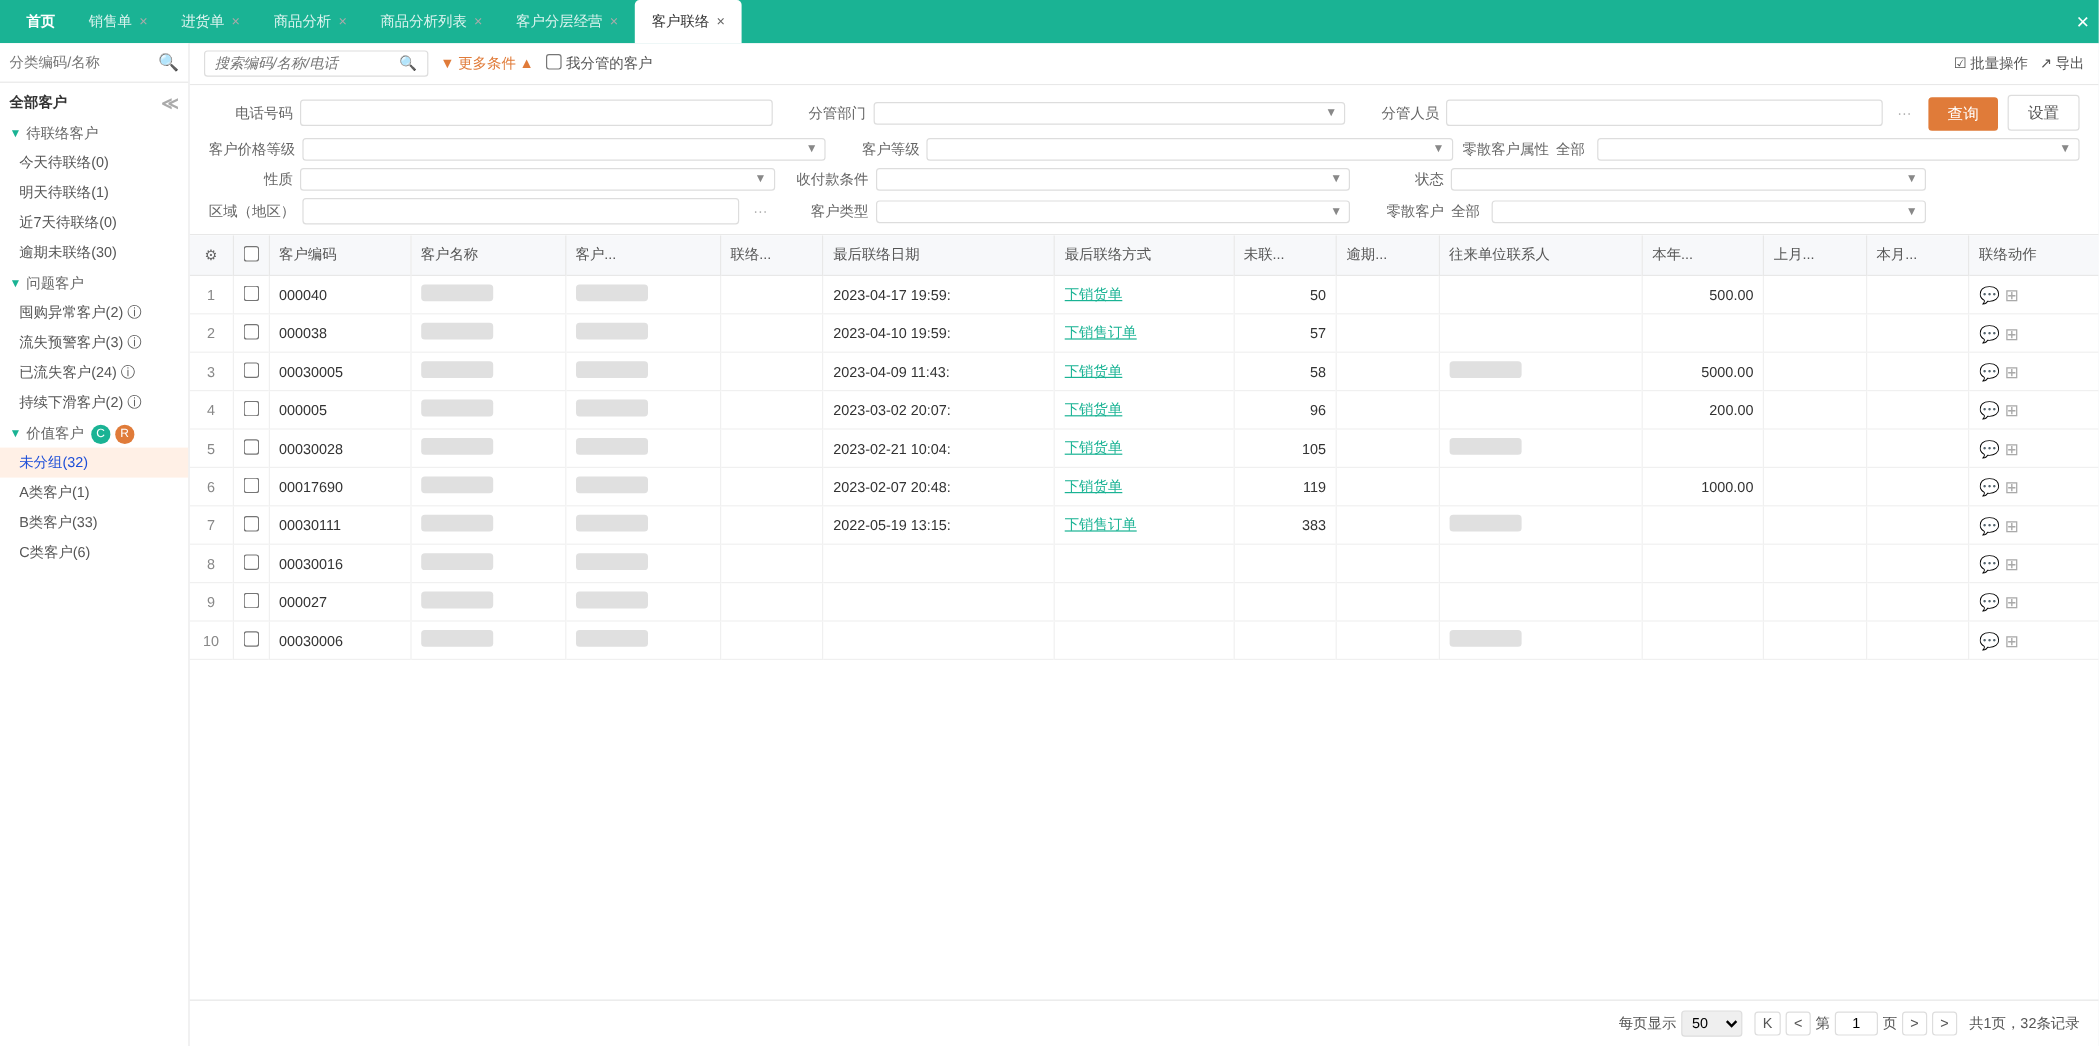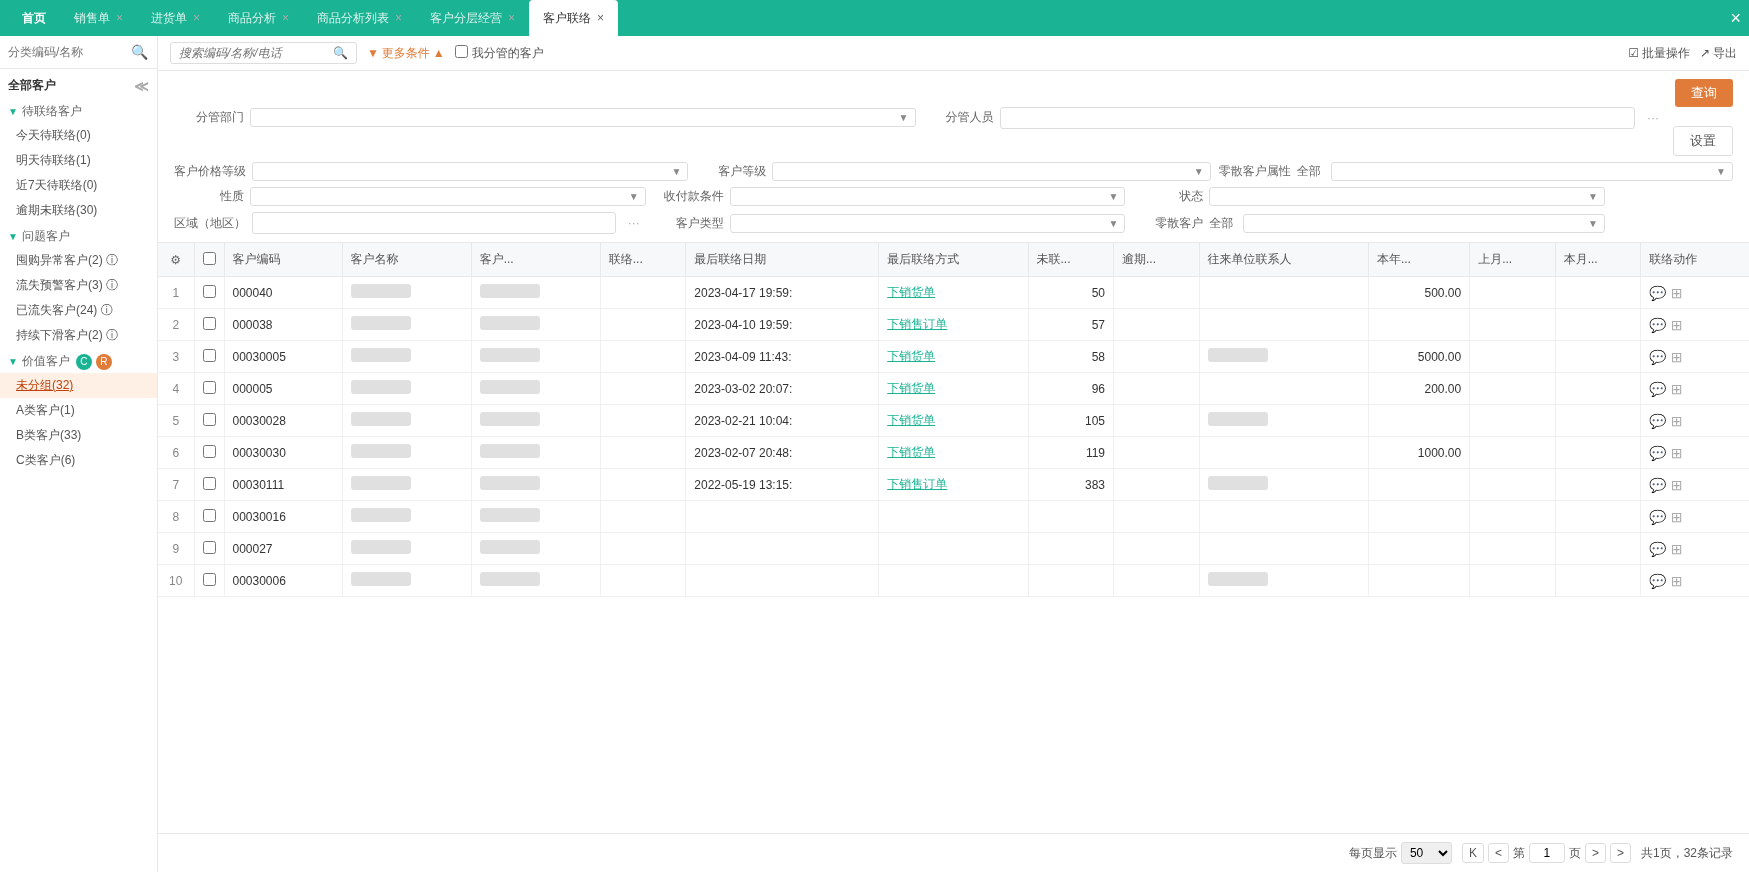--- a/index.html
+++ b/index.html
@@ -102,21 +102,21 @@
       align-items: center;
       gap: 4px;
     }
     .sidebar-group-label .arrow { color: #1ab394; font-size: 10px; }
     .sidebar-item {
       padding: 4px 8px 4px 16px;
       color: #555;
       cursor: pointer;
       font-size: 12px;
     }
-    .sidebar-item.active { background: #fff0e6; color: #c2410c; text-decoration: underline; }
+    .sidebar-item.active { background: #fff0e6; color: #1d4ed8; }
 
     
     .content-area {
       flex: 1;
       display: flex;
       flex-direction: column;
       overflow: hidden;
     }
 
     
@@ -237,22 +237,22 @@
       color: #555;
       border: 1px solid #ddd;
       border-radius: 3px;
       padding: 5px 16px;
       cursor: pointer;
       font-size: 13px;
       text-align: right;
     }
     .btn-group {
       display: flex;
-      flex-direction: column;
-      gap: 19px;
+      flex-direction: row;
+      gap: 8px;
       align-items: flex-end;
     }
 
     
     .table-area {
       flex: 1;
       overflow: auto;
       background: #fff;
     }
     table {
@@ -452,20 +452,24 @@
           <span>↗</span>
           <span>导出</span>
         </div>
       </div>
     </div>
 
     <div class="adv-filter">
 
       <div class="adv-filter-row">
         <div class="filter-field">
+          <label>电话号码</label>
+          <input class="filter-input" style="width: 120px;">
+        </div>
+        <div class="filter-field">
           <label>分管部门</label>
           <div class="filter-select">
             <span></span>
             <span class="filter-chevron">▼</span>
           </div>
         </div>
         <div class="filter-field">
           <label>分管人员</label>
           <input class="filter-input" style="width: 100px;">
           <span class="filter-dots">···</span>
@@ -683,21 +687,21 @@
       <td>
         <div class="action-icons">
           <span class="action-icon">💬</span>
           <span class="action-icon">⊞</span>
         </div>
       </td>
     </tr>
             <tr>
       <td class="row-num td-center">6</td>
       <td class="checkbox-col td-center"><input type="checkbox" style=""></td>
-      <td>00030030</td>
+      <td>00017690</td>
       <td><span class="td-blurred"></span></td>
       <td><span class="td-blurred"></span></td>
       <td></td>
       <td>2023-02-07 20:48:</td>
       <td><span class="td-link">下销货单</span></td>
       <td class="td-num">119</td>
       <td></td>
       <td></td>
       <td class="td-num">1000.00</td>
       <td class="td-num"></td>

